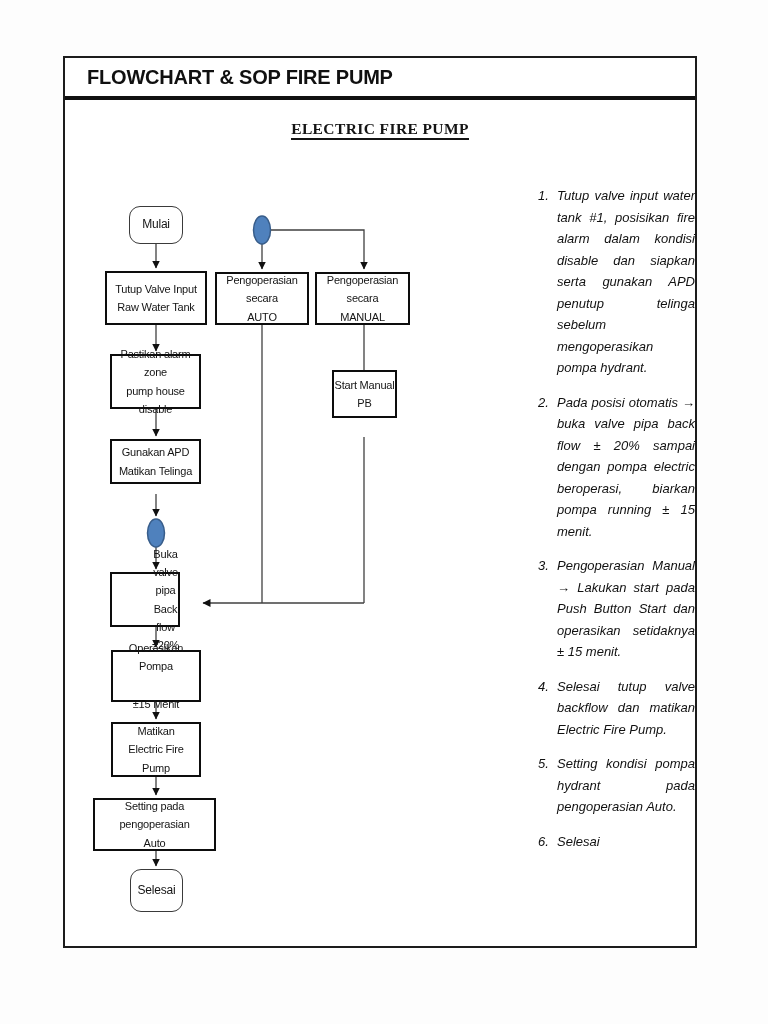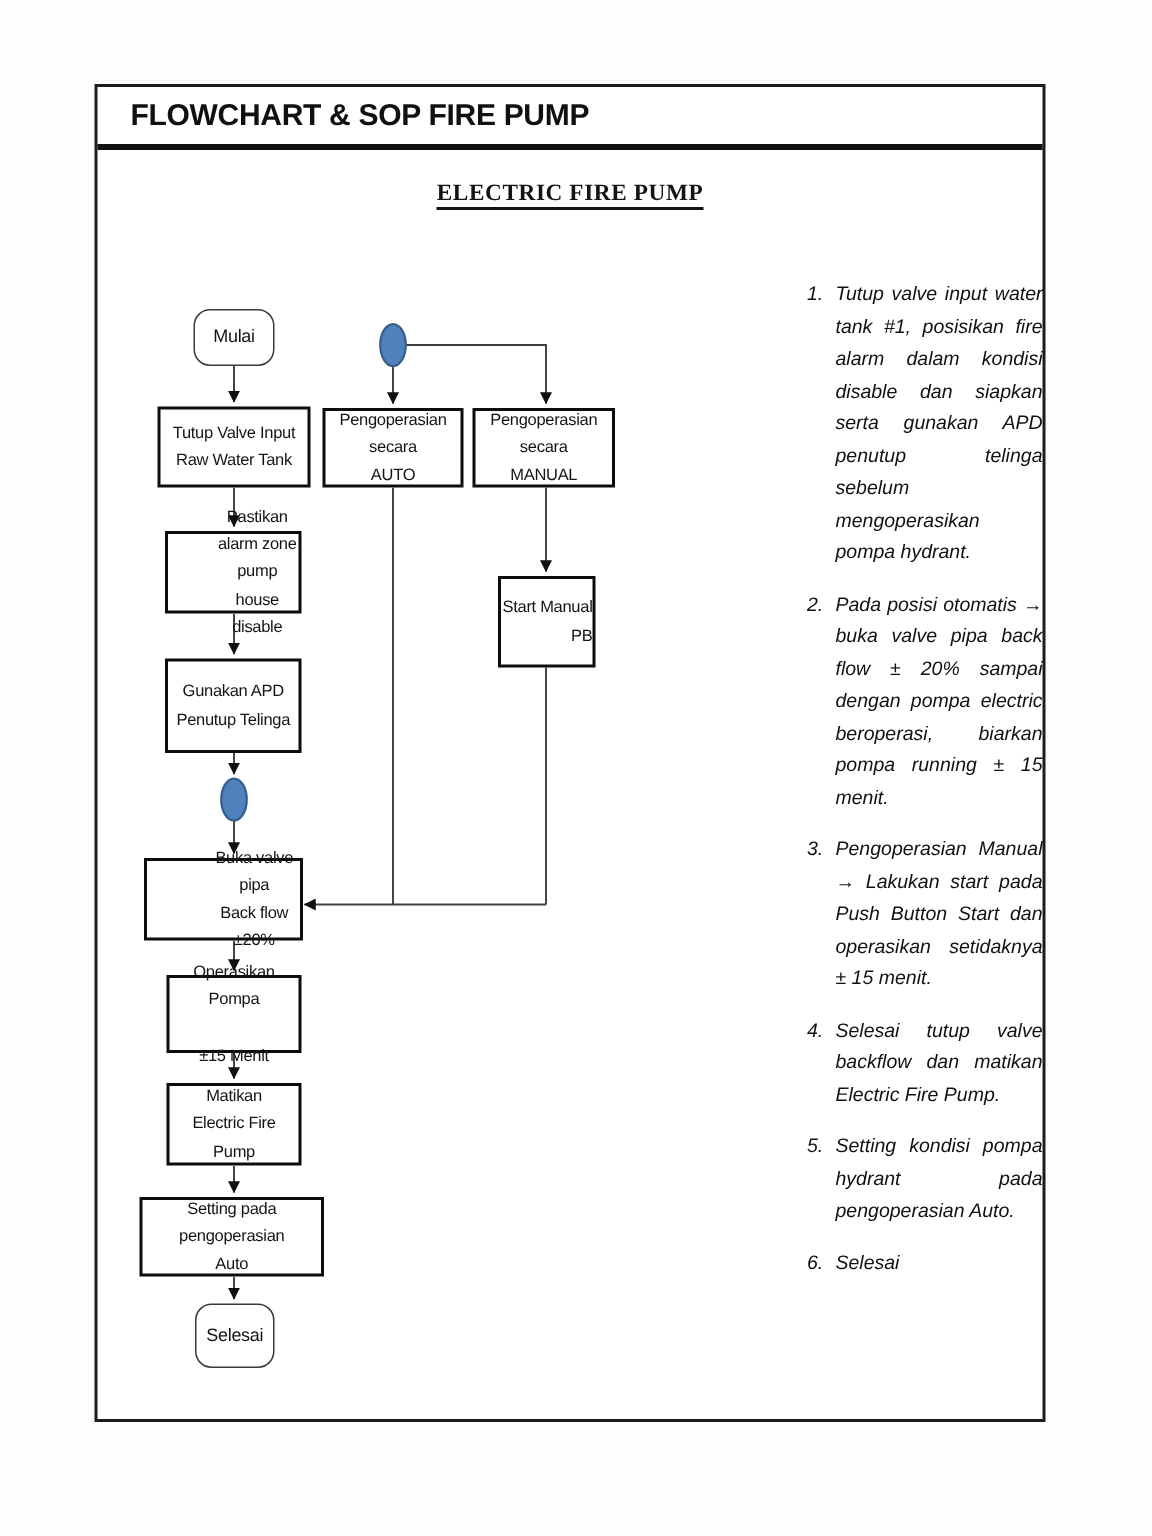--- a/index.html
+++ b/index.html
@@ -76,31 +76,31 @@
 
     <div class="node terminal" style="left:64px;top:148px;width:54px;height:38px;">
       <span>Mulai</span>
     </div>
 
     <div class="node" style="left:40px;top:213px;width:102px;height:54px;">
       <span>Tutup Valve Input</span>
       <span>Raw Water Tank</span>
     </div>
 
-    <div class="node" style="left:45px;top:296px;width:91px;height:55px;padding-left:32px;">
+    <div class="node" style="left:45px;top:296px;width:91px;height:55px;">
       <span>Pastikan alarm zone</span>
       <span>pump house disable</span>
     </div>
 
-    <div class="node" style="left:45px;top:381px;width:91px;height:63px;">
+    <div class="node" style="left:45px;top:381px;width:91px;height:45px;">
       <span>Gunakan APD</span>
-      <span>Penutup Telinga</span>
+      <span>Matikan Telinga</span>
     </div>
 
-    <div class="node" style="left:31px;top:514px;width:106px;height:55px;padding-left:41px;">
+    <div class="node" style="left:45px;top:514px;width:70px;height:55px;padding-left:41px;">
       <span>Buka valve pipa</span>
       <span>Back flow ±20%</span>
     </div>
 
     <div class="node" style="left:46px;top:592px;width:90px;height:52px;gap:20px;">
       <span>Operasikan Pompa</span>
       <span>±15 Menit</span>
     </div>
 
     <div class="node" style="left:46px;top:664px;width:90px;height:55px;">
@@ -120,21 +120,21 @@
     <div class="node" style="left:150px;top:214px;width:94px;height:53px;">
       <span>Pengoperasian secara</span>
       <span>AUTO</span>
     </div>
 
     <div class="node" style="left:250px;top:214px;width:95px;height:53px;">
       <span>Pengoperasian secara</span>
       <span>MANUAL</span>
     </div>
 
-    <div class="node" style="left:267px;top:326px;width:65px;height:61px;align-items:flex-end;">
+    <div class="node" style="left:267px;top:312px;width:65px;height:48px;">
       <span>Start Manual</span>
       <span>PB</span>
     </div>
 
     <div class="notes">
       <div class="note-item">
         <span class="note-num">1.</span>
         <div class="note-text">Tutup valve input water tank #1, posisikan fire alarm dalam kondisi disable dan siapkan serta gunakan APD penutup telinga sebelum mengoperasikan pompa hydrant.</div>
       </div>
       <div class="note-item">

